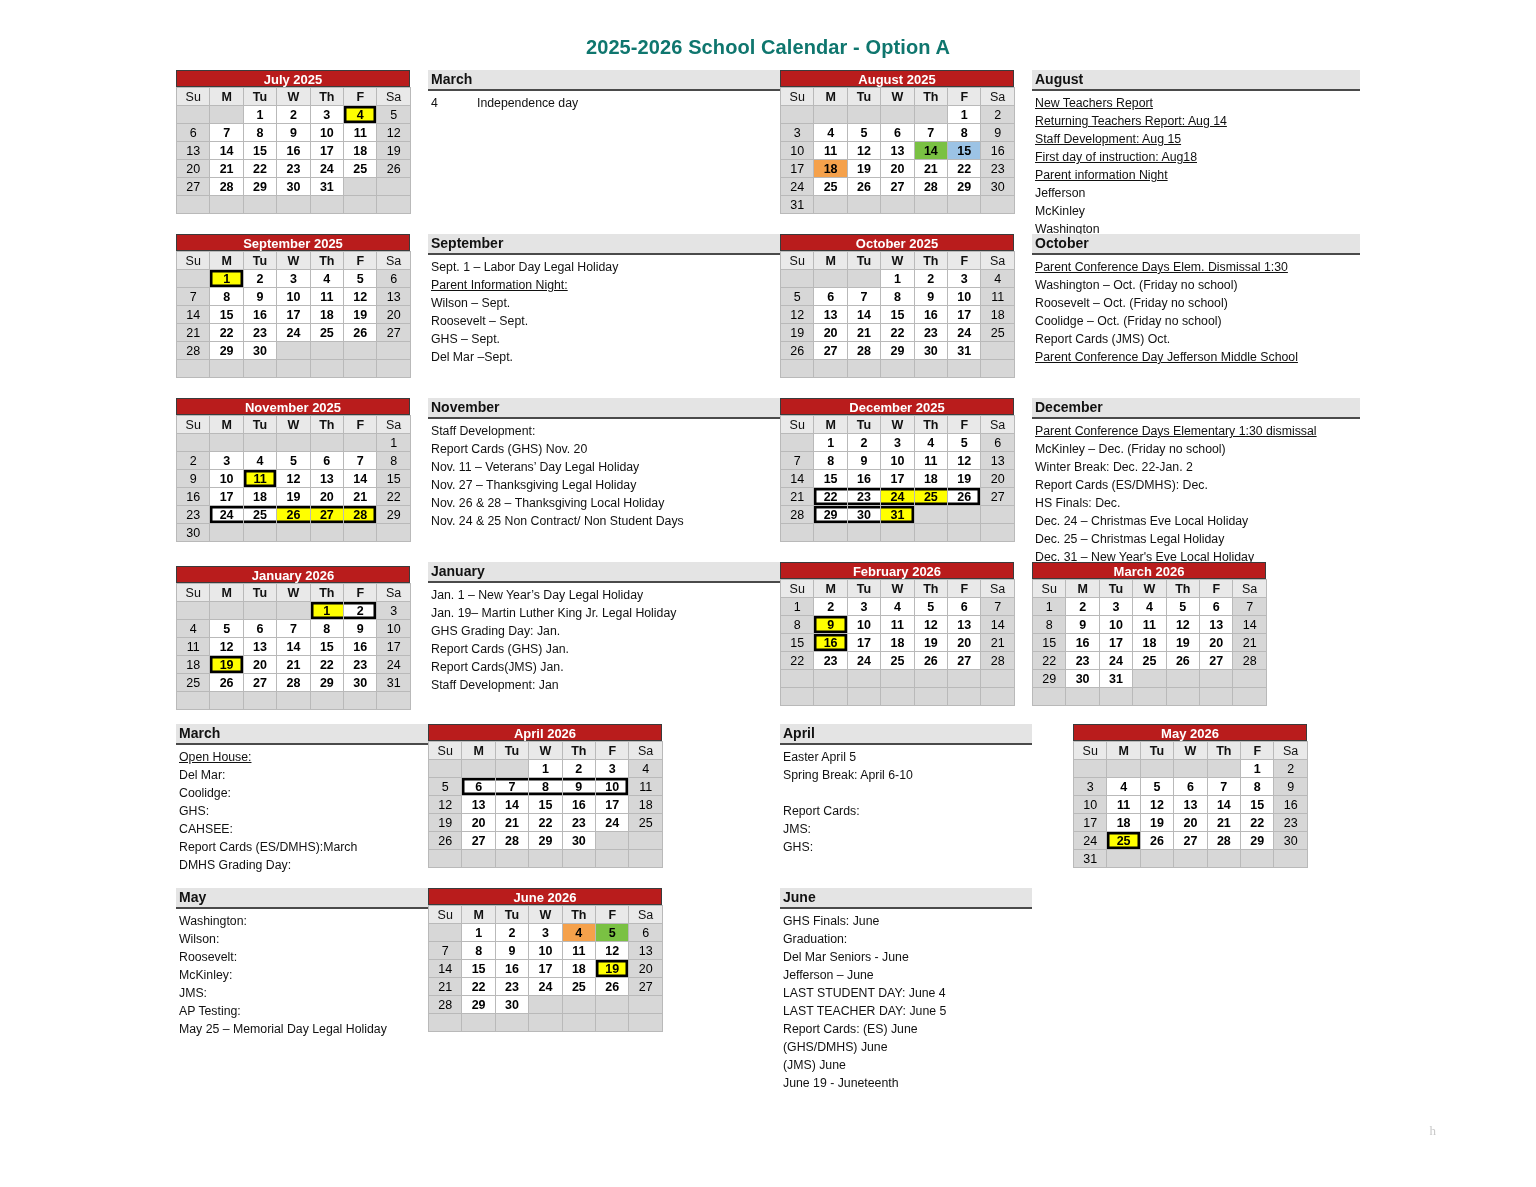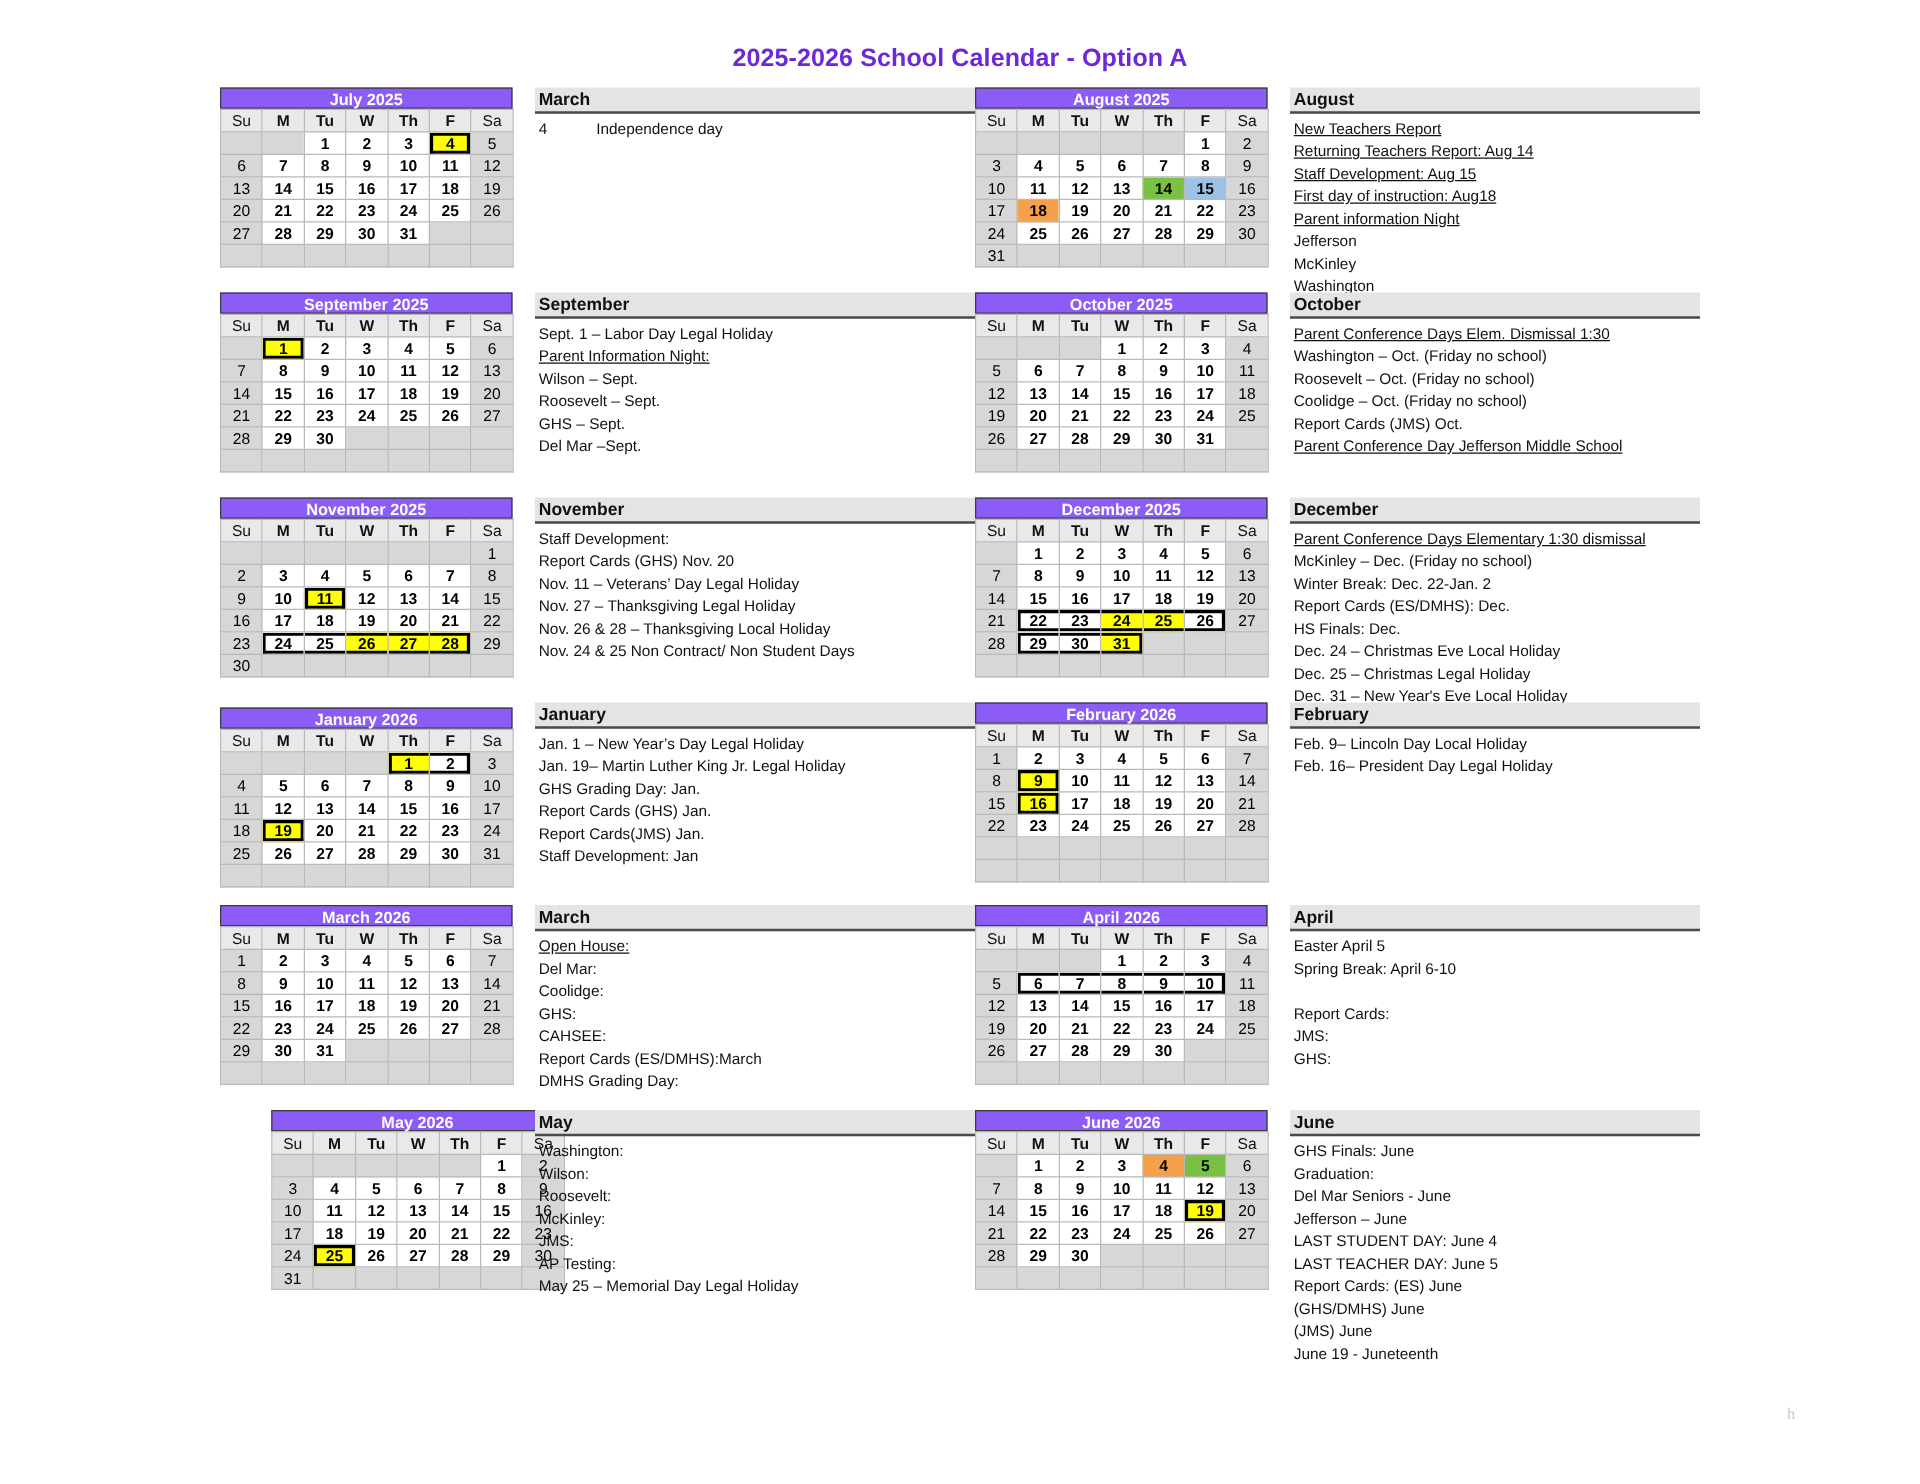--- a/index.html
+++ b/index.html
@@ -17,41 +17,41 @@
     overflow: hidden;
   }
 
   #page-title {
     text-align: center;
     font-size: 20px;
     font-weight: bold;
     letter-spacing: 0.1px;
     margin: 0;
     padding-top: 36px;
-    color: #6d28d9;
+    color: #0f766e;
   }
 
   #calendar-grid {
     position: absolute;
     top: 70px;
     left: 176px;
     width: 1184px;
     display: grid;
     grid-template-columns: 252px 352px 252px 328px;
     grid-auto-rows: min-content;
     row-gap: 0px;
     column-gap: 0px;
     align-items: start;
   }
 
   
   .month-block { width: 234px; }
 
   .month-title {
-    background: #8b5cf6;
+    background: #b91c1c;
     color: #ffffff;
     font-size: 13px;
     font-weight: bold;
     text-align: center;
     line-height: 17px;
     height: 17px;
     border: 1px solid #3b3b3b;
     box-sizing: border-box;
   }
 
@@ -782,27 +782,20 @@
             <td class="blank">&nbsp;</td>
             <td class="blank">&nbsp;</td>
             <td class="blank">&nbsp;</td>
             <td class="blank">&nbsp;</td>
             <td class="blank">&nbsp;</td>
             <td class="blank">&nbsp;</td>
           </tr>
         </tbody>
       </table>
     </div>
-    <div class="notes-block" style="margin-top: 0px;">
-      <div class="notes-title">February</div>
-      <ul class="notes-list">
-        <li><span class="txt">Feb. 9– Lincoln Day Local Holiday</span></li>
-        <li><span class="txt">Feb. 16– President Day Legal Holiday</span></li>
-      </ul>
-    </div>
     <div class="month-block" style="margin-top: 0px;">
       <div class="month-title">March 2026</div>
       <table class="month">
         <thead>
           <tr>
             <th class="we">Su</th>
             <th>M</th>
             <th>Tu</th>
             <th>W</th>
             <th>Th</th>

